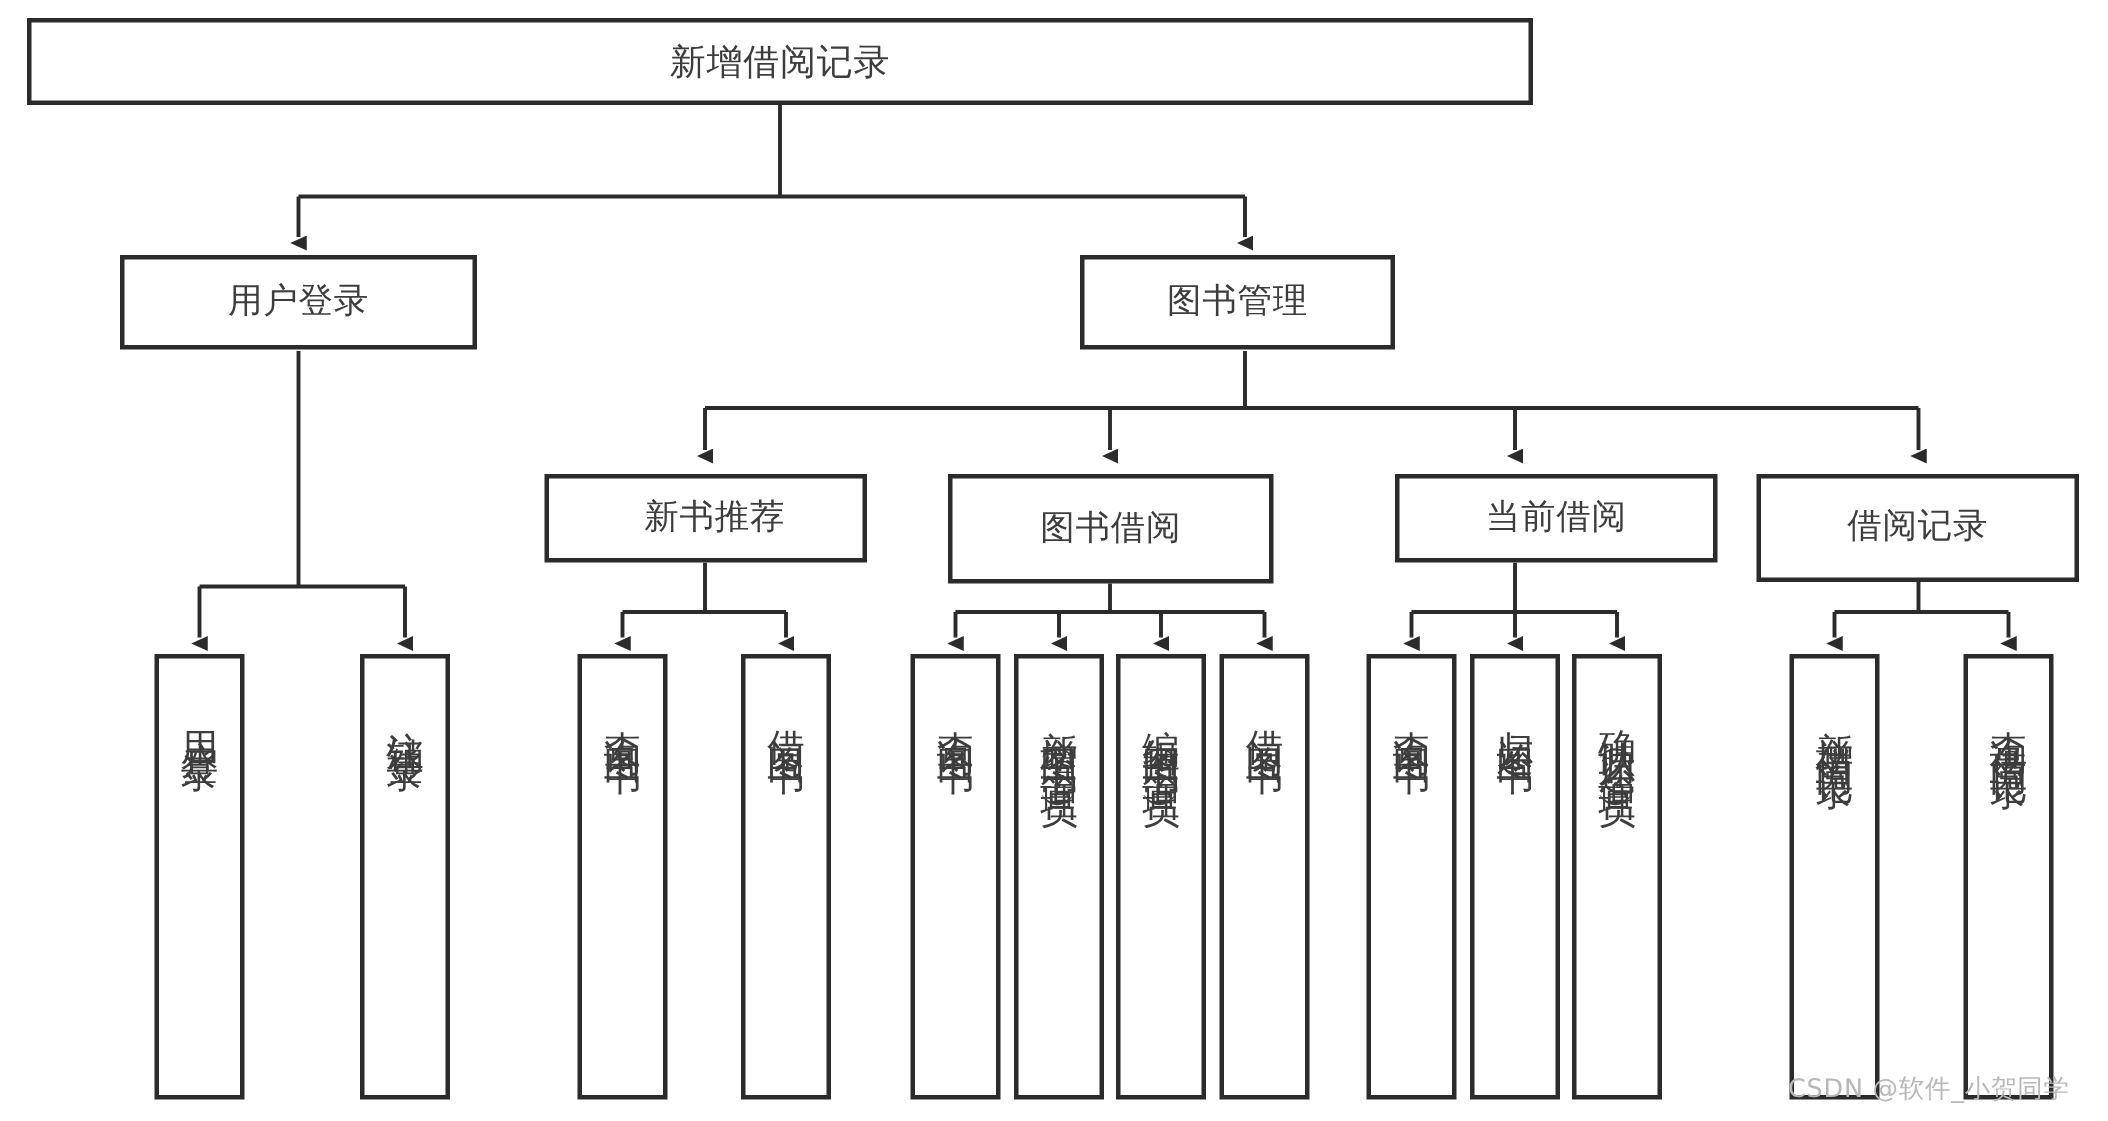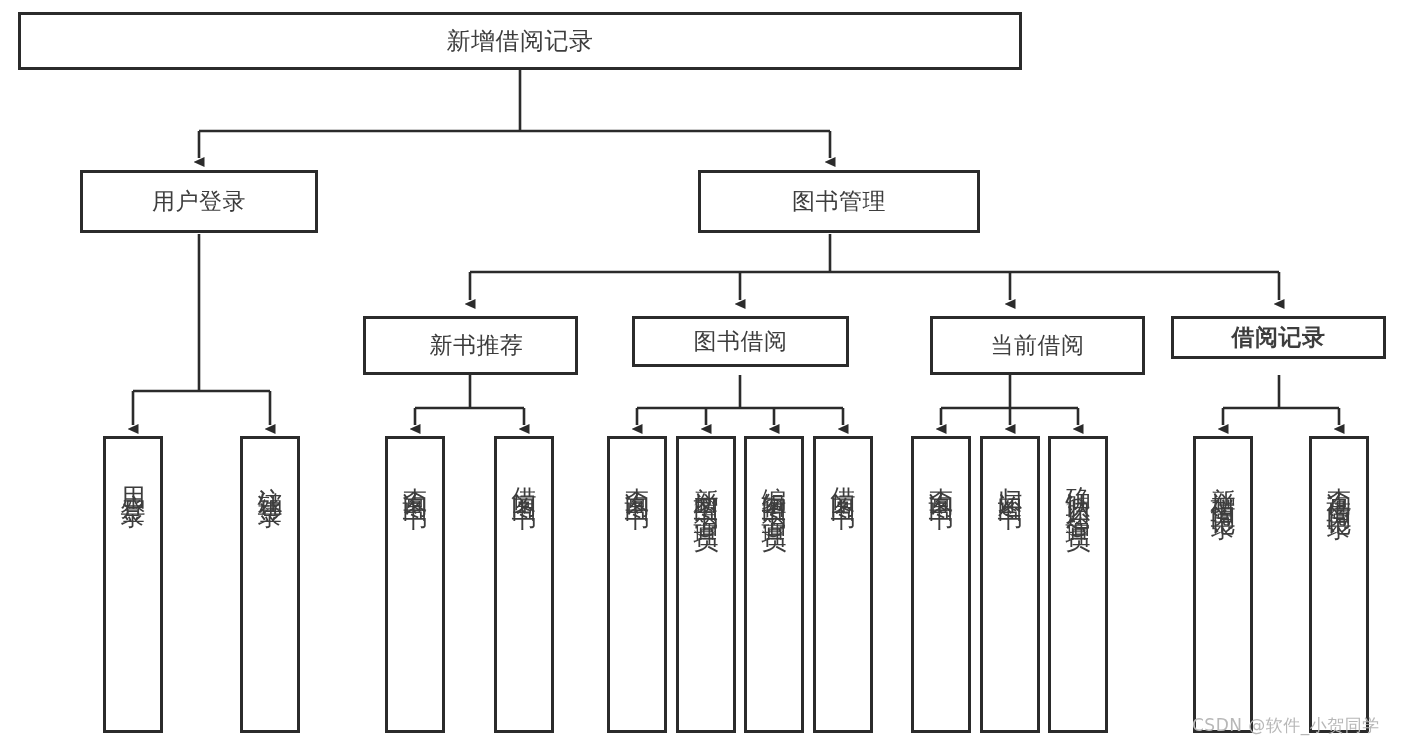--- a/index.html
+++ b/index.html
@@ -130,34 +130,34 @@
     </g>
   </svg>
 
   <div class="node h root" style="left:18px; top:12px; width:1004px; height:58px;">
     <span class="node-label">新增借阅记录</span>
   </div>
 
   <div class="node h" style="left:80px; top:170px; width:238px; height:63px;">
     <span class="node-label">用户登录</span>
   </div>
-  <div class="node h" style="left:698px; top:170px; width:282px; height:63px;">
+  <div class="node h" style="left:720px; top:170px; width:210px; height:63px;">
     <span class="node-label">图书管理</span>
   </div>
 
   <div class="node h" style="left:363px; top:316px; width:215px; height:59px;padding-left:12px;">
     <span class="node-label">新书推荐</span>
   </div>
-  <div class="node h" style="left:632px; top:316px; width:217px; height:51px;">
+  <div class="node h" style="left:632px; top:316px; width:217px; height:73px;">
     <span class="node-label">图书借阅</span>
   </div>
   <div class="node h" style="left:930px; top:316px; width:215px; height:59px;">
     <span class="node-label">当前借阅</span>
   </div>
-  <div class="node h" style="left:1171px; top:316px; width:215px; height:43px;font-weight:bold;">
+  <div class="node h" style="left:1171px; top:316px; width:215px; height:72px;">
     <span class="node-label">借阅记录</span>
   </div>
 
   <div class="node v" style="left:103px; top:436px; width:60px; height:297px;">
     <span class="node-label">用户登录</span>
   </div>
   <div class="node v" style="left:240px; top:436px; width:60px; height:297px;">
     <span class="node-label">注销登录</span>
   </div>
 

